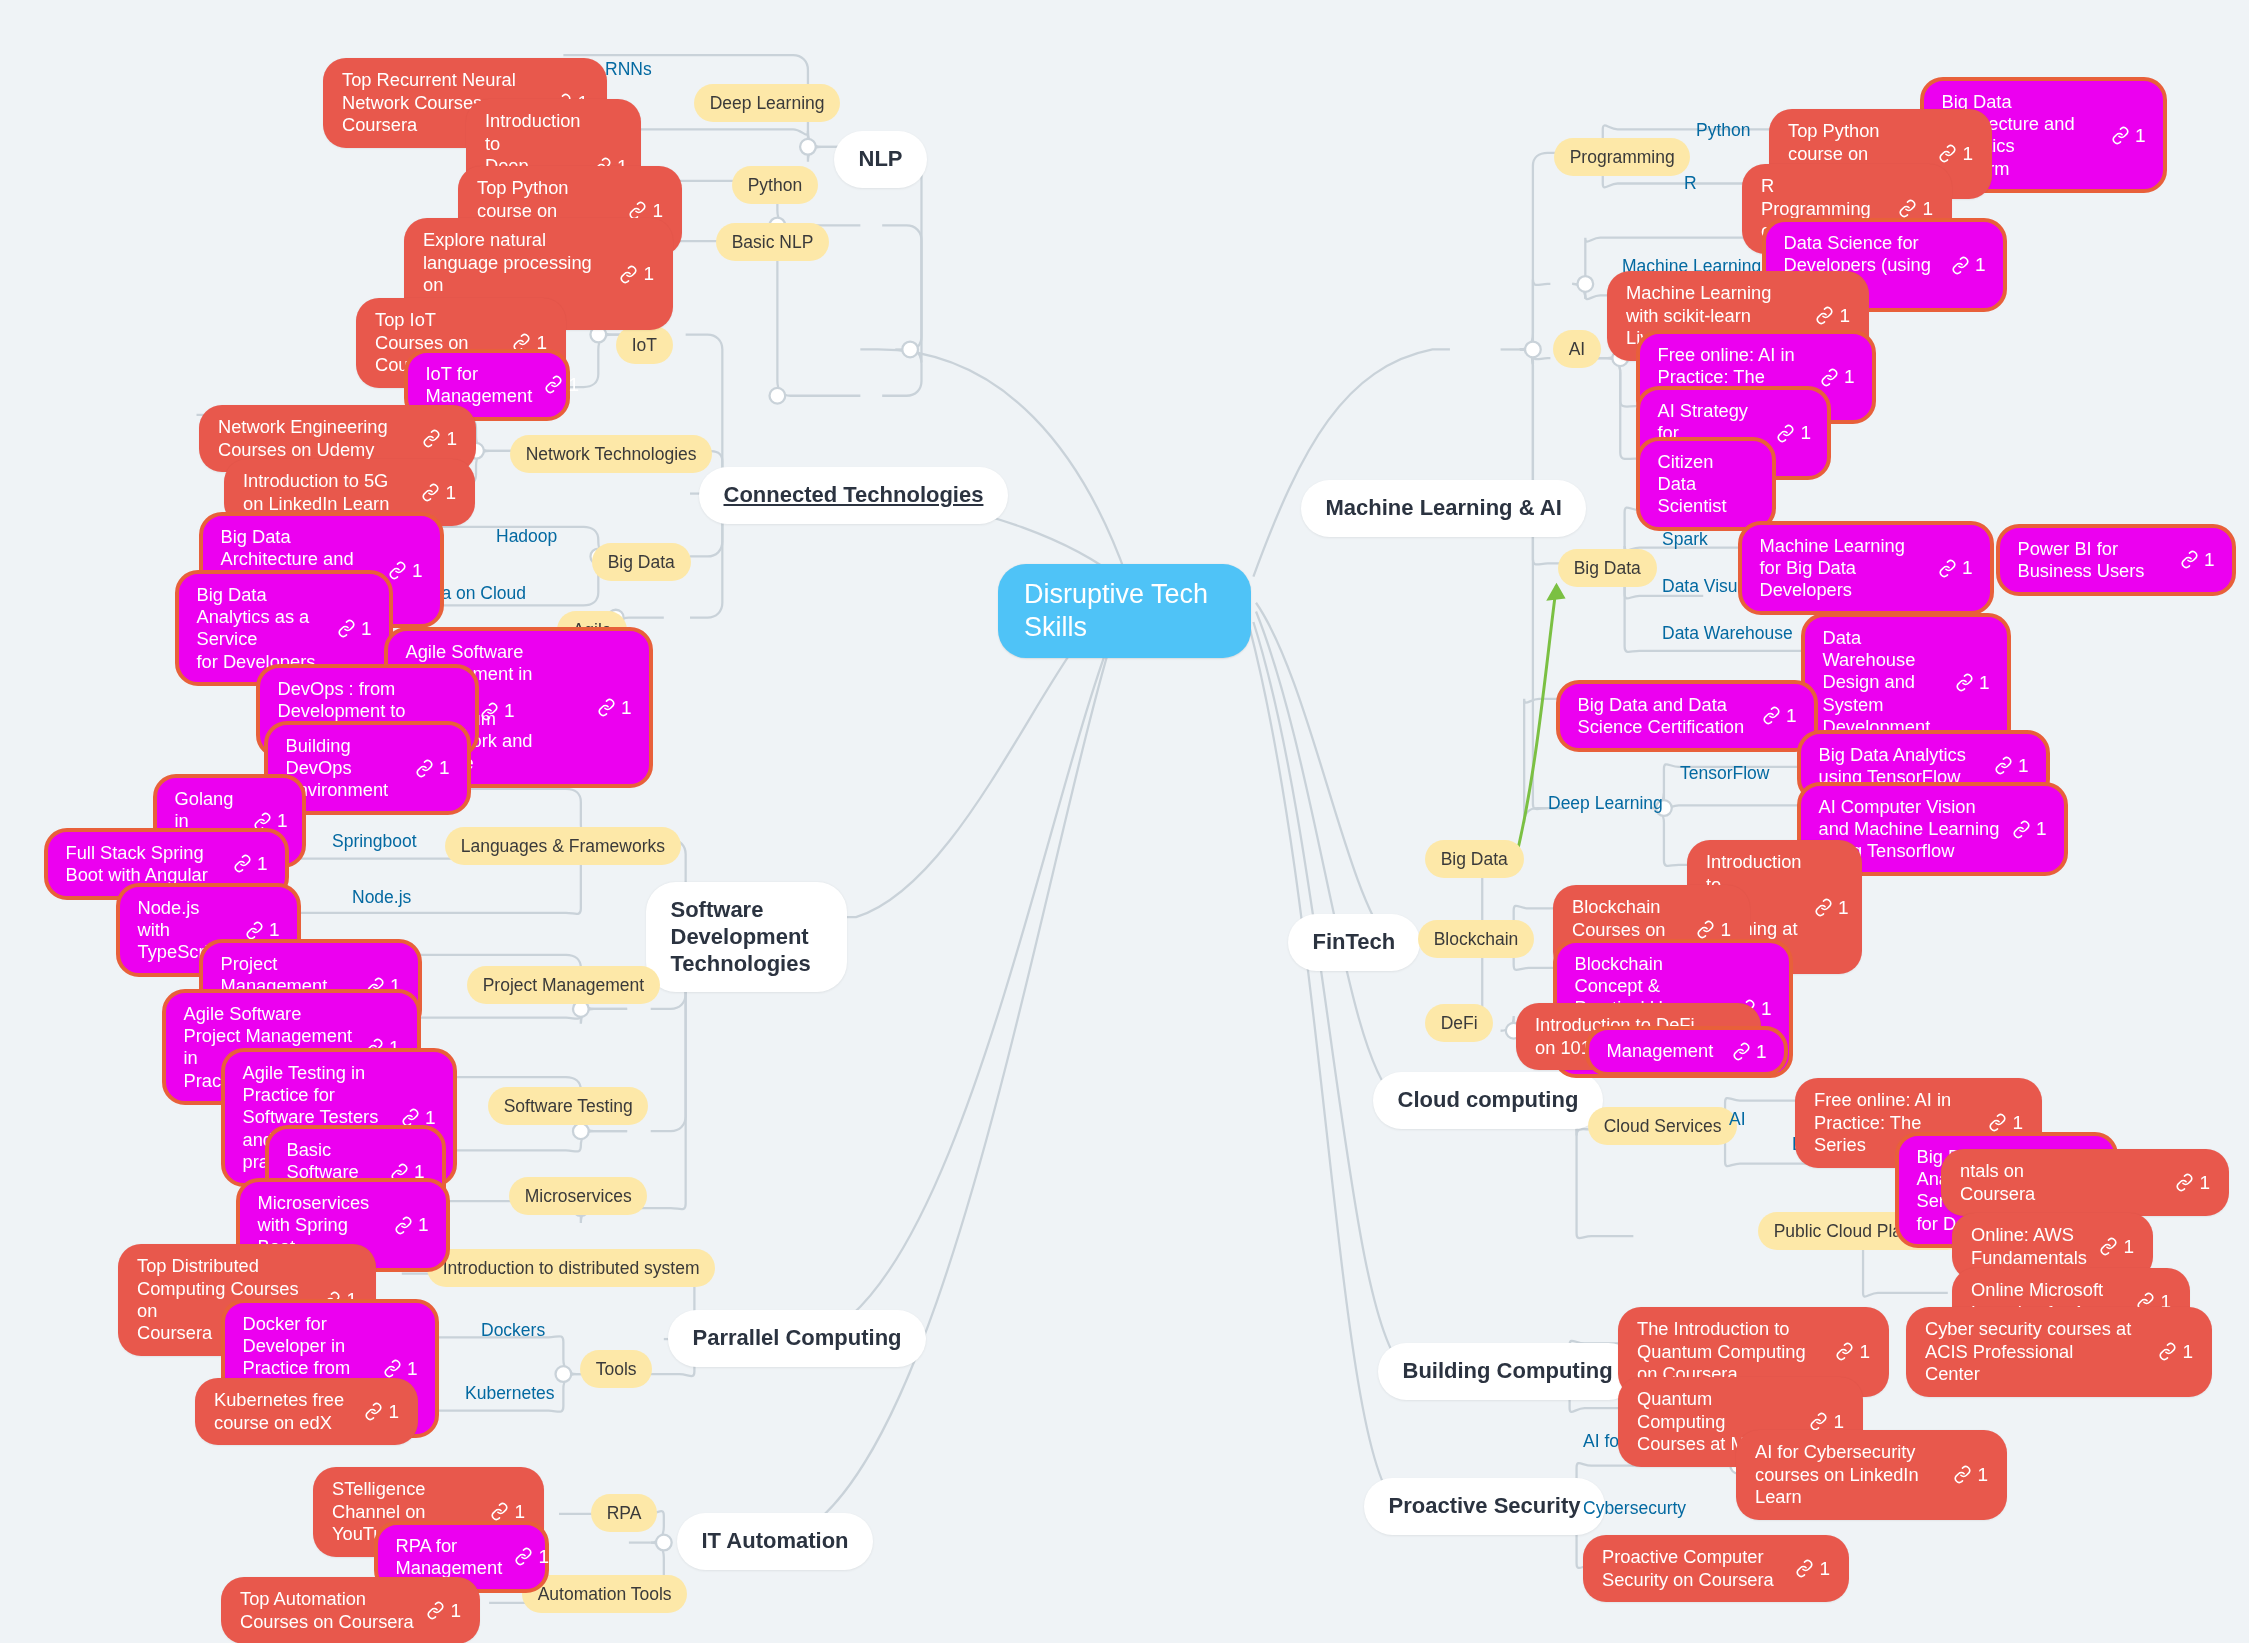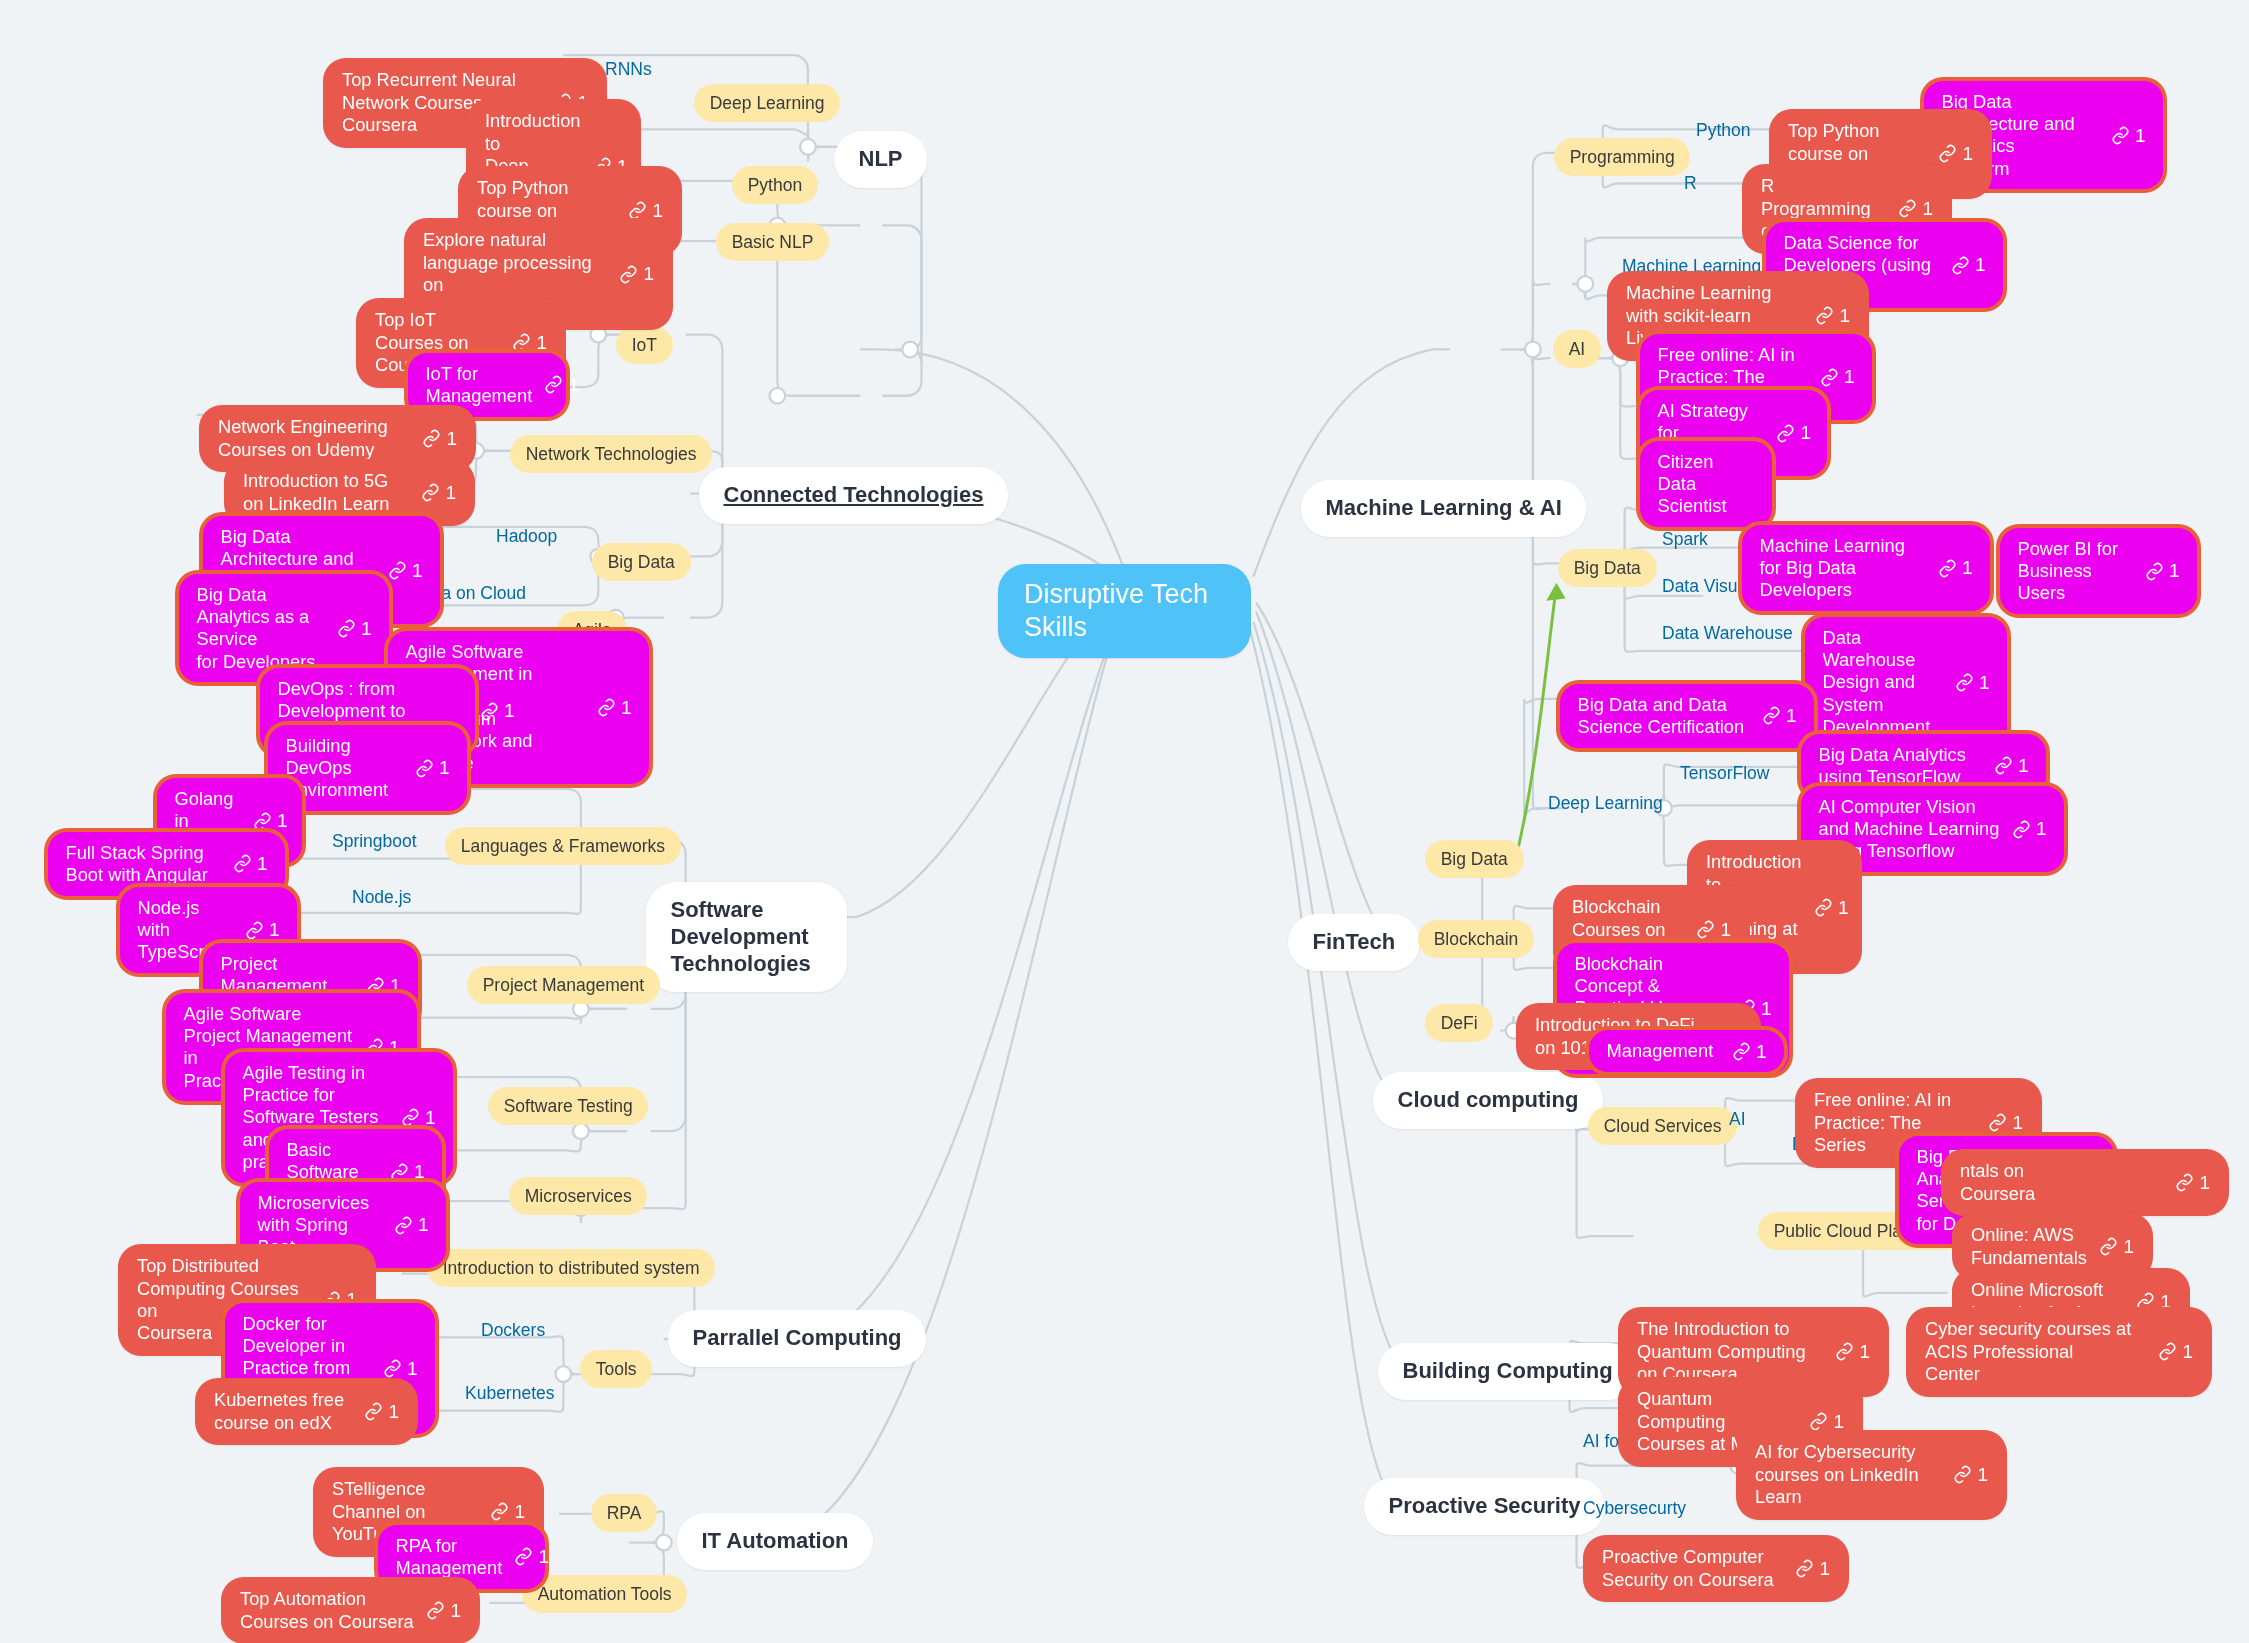--- a/index.html
+++ b/index.html
@@ -760,21 +760,21 @@
     <span class="txt">Machine Learning for Big Data
 Developers</span>
     <span class="meta">
         <svg class="lnk" viewBox="0 0 24 24" fill="none" stroke="#fff" stroke-width="2" stroke-linecap="round">
           <path d="M10 13a5 5 0 0 0 7 0l3-3a5 5 0 0 0-7-7l-1 1"></path>
           <path d="M14 11a5 5 0 0 0-7 0l-3 3a5 5 0 0 0 7 7l1-1"></path>
         </svg>
         <span class="cnt">1</span>
       </span>
   </div>
-  <div class="node magenta" style="left:1996px;top:524px;width:205px;">
+  <div class="node magenta" style="left:1996px;top:524px;width:240px;">
     <span class="txt">Power BI for Business Users</span>
     <span class="meta">
         <svg class="lnk" viewBox="0 0 24 24" fill="none" stroke="#fff" stroke-width="2" stroke-linecap="round">
           <path d="M10 13a5 5 0 0 0 7 0l3-3a5 5 0 0 0-7-7l-1 1"></path>
           <path d="M14 11a5 5 0 0 0-7 0l-3 3a5 5 0 0 0 7 7l1-1"></path>
         </svg>
         <span class="cnt">1</span>
       </span>
   </div>
   <div class="node magenta" style="left:1801px;top:613px;width:210px;">

